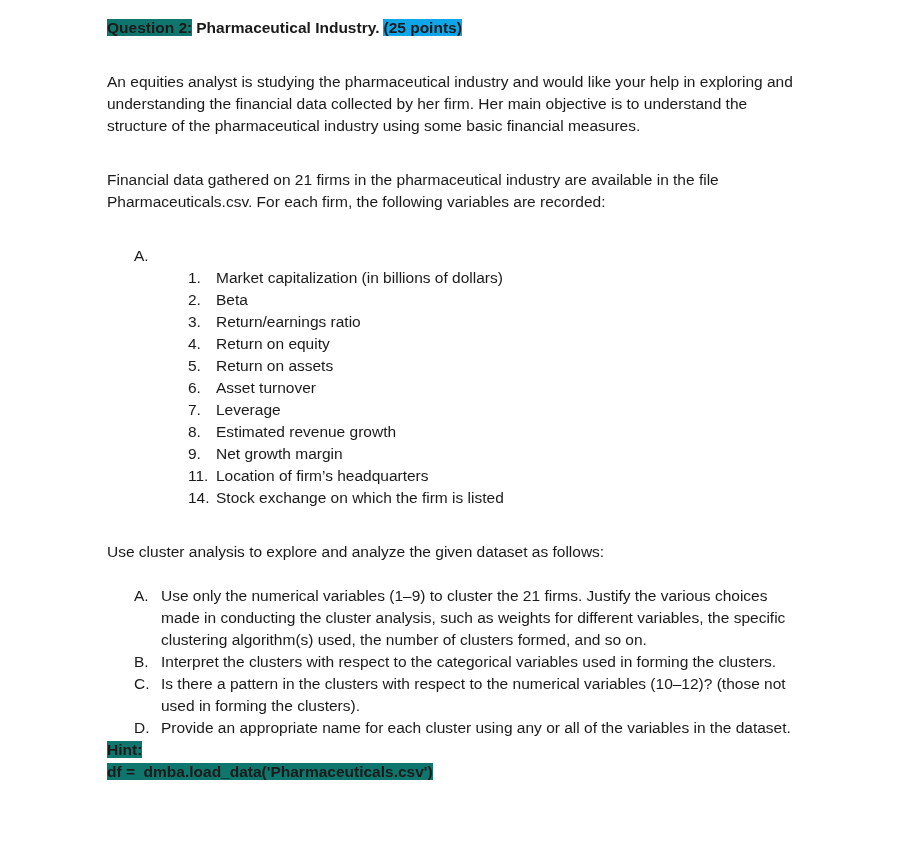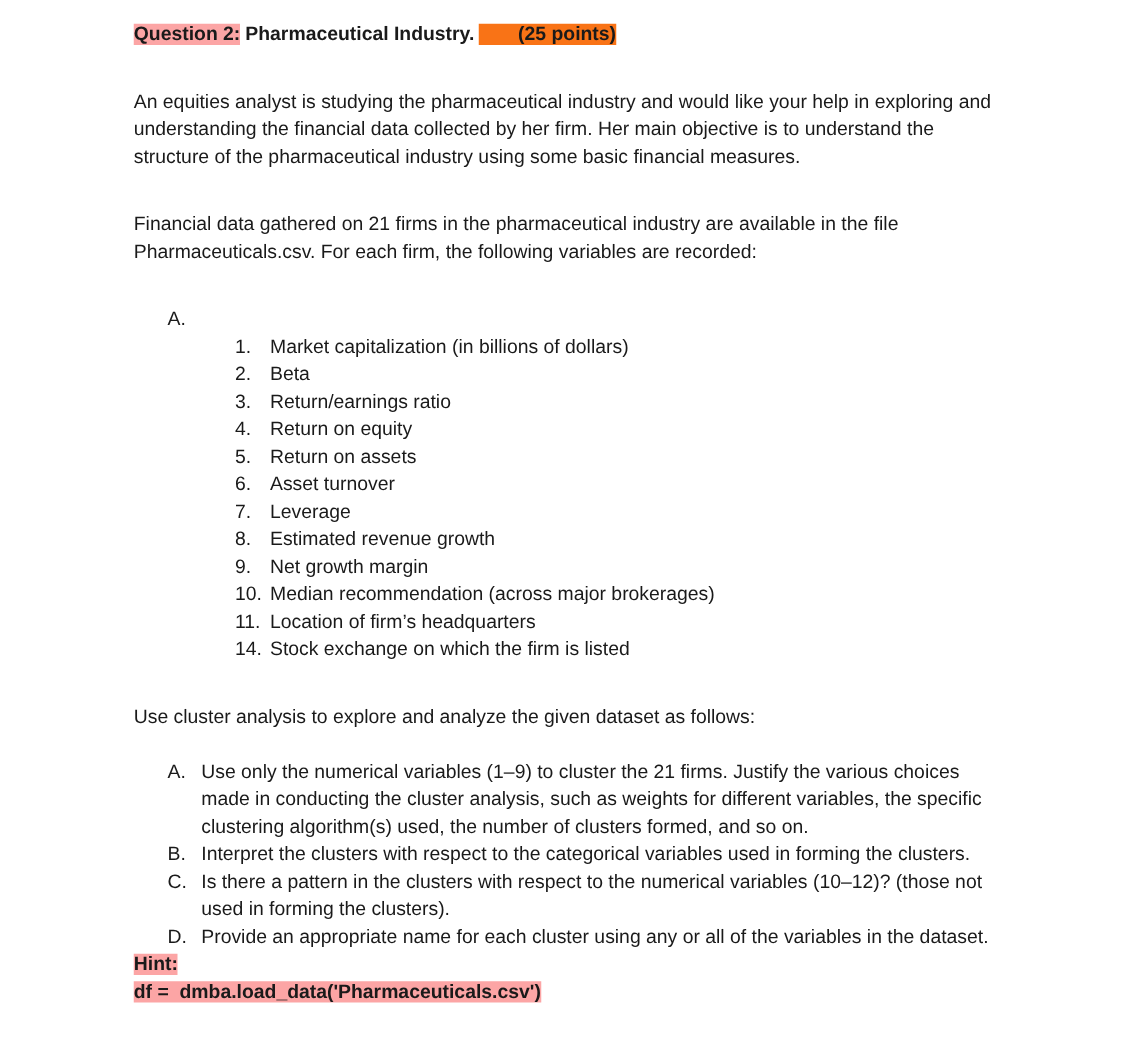--- a/index.html
+++ b/index.html
@@ -16,22 +16,22 @@
     line-height: 22px;
     color: #1a1a1a;
     -webkit-font-smoothing: antialiased;
   }
   .doc {
     padding: 17px 110px 0 107px;
     width: 698px;
   }
   p { margin: 0; padding: 0; }
   .bold { font-weight: bold; }
-  .hl-yellow { background: #fca5a5; }
-  .hl-green  { background: #f97316; padding-left: 31px; }
+  .hl-yellow { background: #0f766e; }
+  .hl-green  { background: #0ea5e9; }
   .mb { margin-bottom: 22px; margin-top: 32px; }
   .title-line .mid { margin: 0 4px 0 4px; text-align: center; }
 
   
   .outer-label {
     margin-left: 27px;
   }
 
   
   .vrow {
@@ -101,24 +101,20 @@
     </div>
     <div class="vrow">
       <span class="vnum">8.</span>
       <span class="vtext">Estimated revenue growth</span>
     </div>
     <div class="vrow">
       <span class="vnum">9.</span>
       <span class="vtext">Net growth margin</span>
     </div>
     <div class="vrow">
-      <span class="vnum">10.</span>
-      <span class="vtext">Median recommendation (across major brokerages)</span>
-    </div>
-    <div class="vrow">
       <span class="vnum">11.</span>
       <span class="vtext">Location of firm’s headquarters</span>
     </div>
     <div class="vrow">
       <span class="vnum">14.</span>
       <span class="vtext">Stock exchange on which the firm is listed</span>
     </div>
   </div>
 
   <p class="mb">Use cluster analysis to explore and analyze the given dataset as follows:</p>

